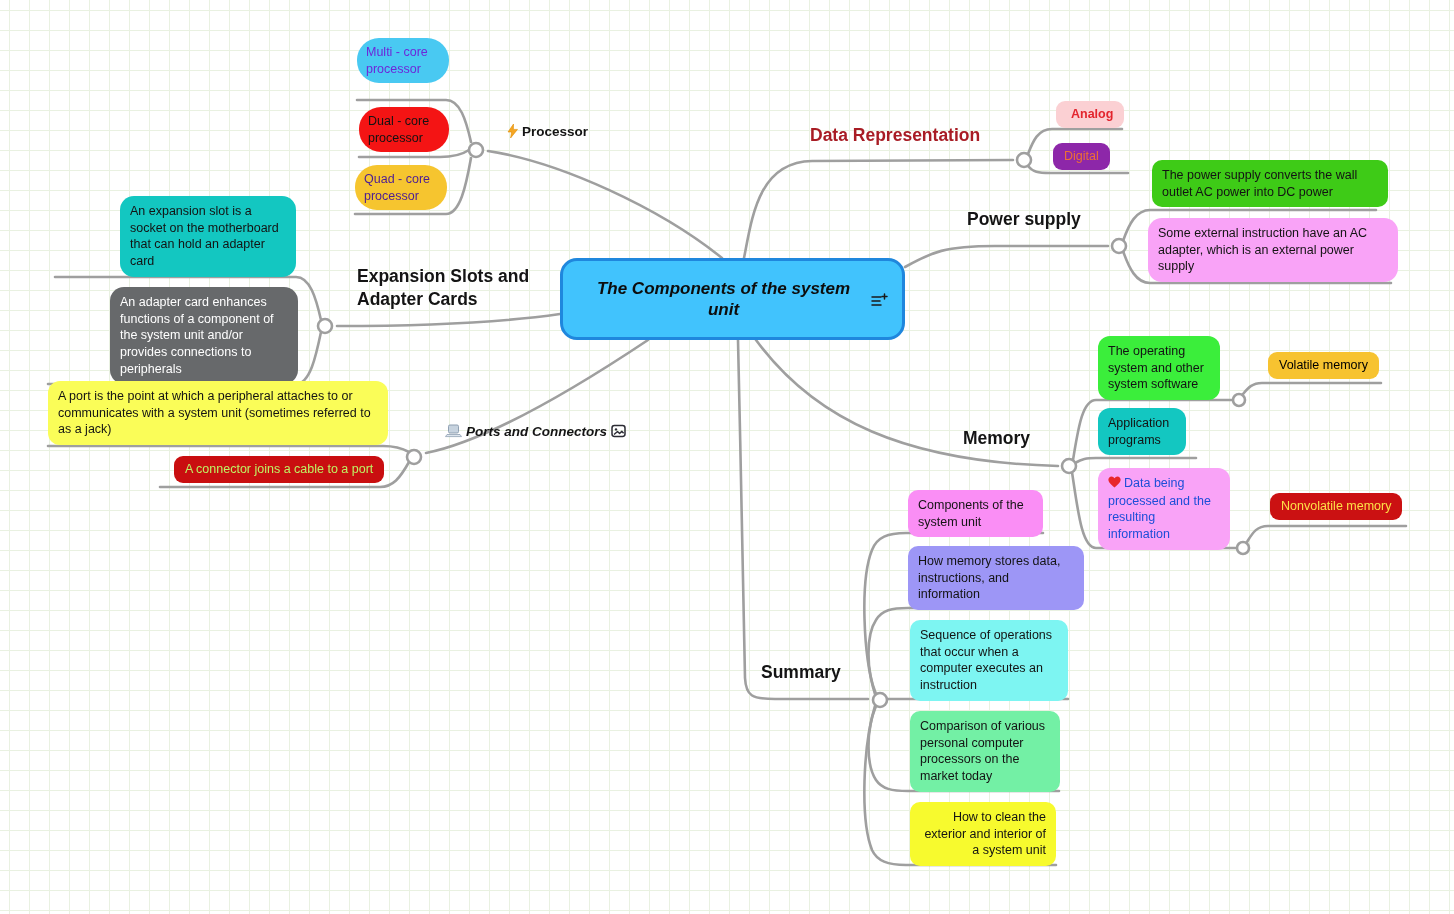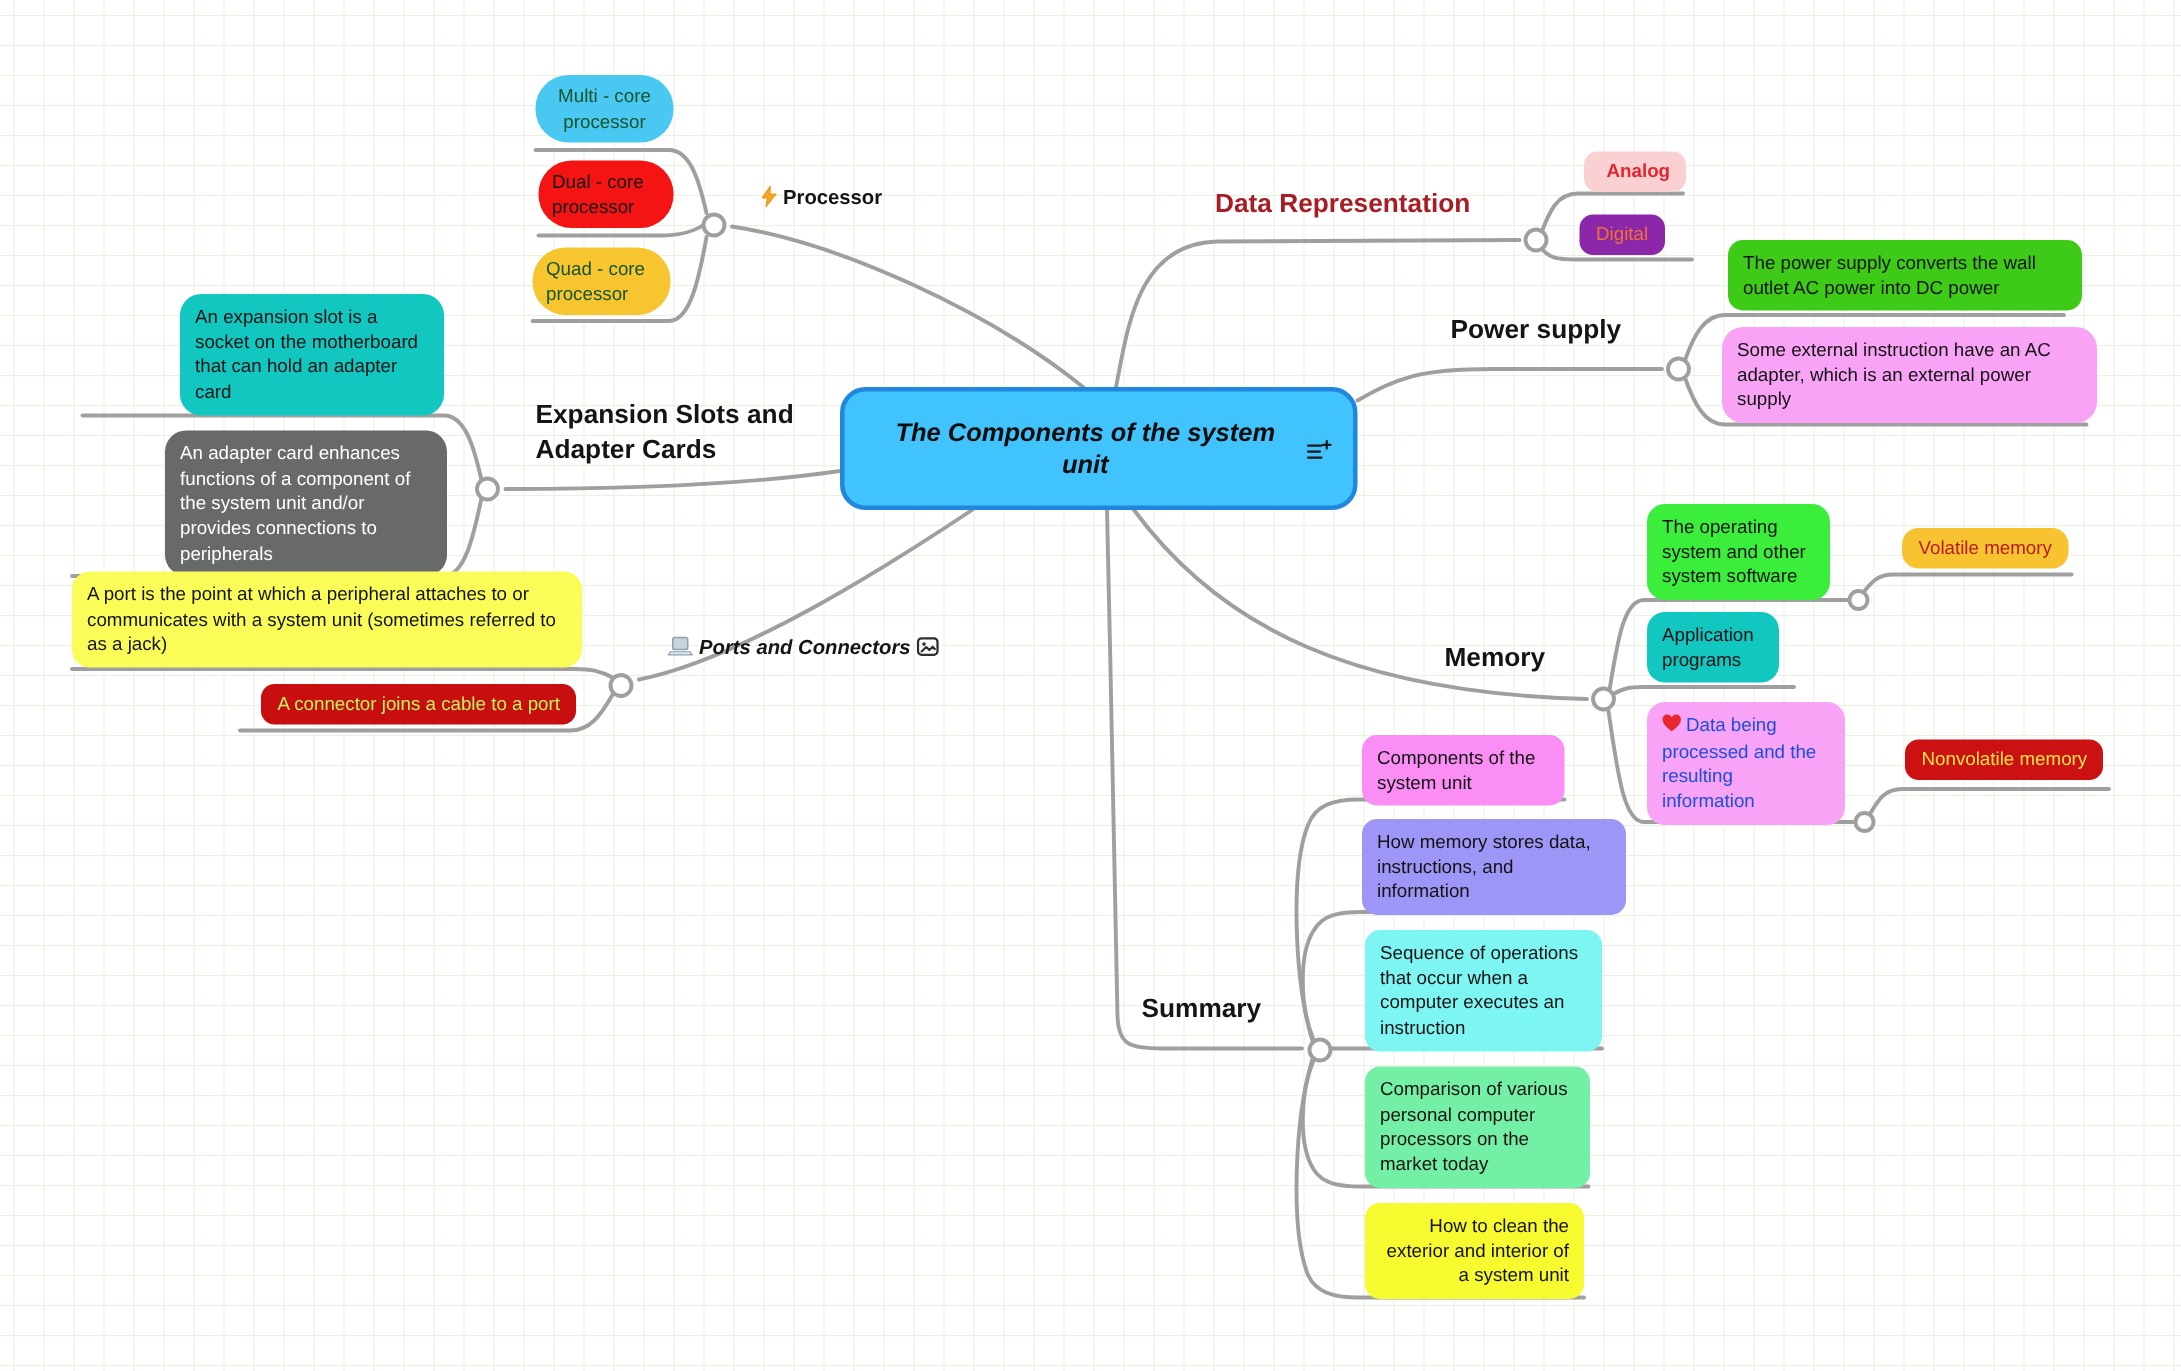--- a/index.html
+++ b/index.html
@@ -138,23 +138,23 @@
         <circle cx="5" cy="5.4" r="1.2" fill="#2c2c34"></circle>
         <path d="M3 10.6 L6.5 7.4 L8.6 9.4 L10.8 7.2 L12.6 9.2" fill="none" stroke="#2c2c34" stroke-width="1.4" stroke-linejoin="round"></path>
       </svg>
     </span>
   </div>
 
   <div class="blabel" style="left:963px;top:427px;">Memory</div>
 
   <div class="blabel" style="left:761px;top:661px;">Summary</div>
 
-  <div class="bubble pill" style="left: 357px; top: 50px; width: 92px; background-color: rgb(73, 201, 242); color: #14532d; text-align: center;">Multi - core processor</div>
+  <div class="bubble pill" style="left: 357px; top: 38px; width: 92px; background-color: rgb(73, 201, 242); color: #6d28d9;">Multi - core processor</div>
   <div class="bubble pill" style="left: 359px; top: 107px; width: 90px; background-color: rgb(244, 20, 20); color: rgb(19, 19, 19);">Dual - core processor</div>
-  <div class="bubble pill" style="left: 355px; top: 165px; width: 92px; background-color: rgb(246, 197, 47); color: #14532d;">Quad - core processor</div>
+  <div class="bubble pill" style="left: 355px; top: 165px; width: 92px; background-color: rgb(246, 197, 47); color: #4c1d95;">Quad - core processor</div>
 
   <div class="bubble sm bold" style="left: 1056px; top: 101px; background-color: rgb(251, 208, 211); color: rgb(227, 37, 46);">Analog</div>
   <div class="bubble sm" style="left: 1053px; top: 143px; background-color: rgb(141, 39, 169); color: rgb(239, 113, 51);">Digital</div>
 
   <div class="bubble" style="left: 1152px; top: 160px; width: 236px; border-radius: 10px; background-color: rgb(62, 203, 23); color: rgb(19, 19, 19);">The power supply converts the wall outlet AC power into DC power</div>
   <div class="bubble" style="left: 1148px; top: 218px; width: 250px; border-radius: 14px; background-color: rgb(249, 163, 247); color: rgb(19, 19, 19);">Some external instruction have an AC adapter, which is an external power supply</div>
 
   <div class="bubble" style="left: 120px; top: 196px; width: 176px; border-radius: 14px; background-color: rgb(19, 199, 193); color: rgb(19, 19, 19);">An expansion slot is a socket on the motherboard that can hold an adapter card</div>
   <div class="bubble" style="left: 110px; top: 287px; width: 188px; border-radius: 14px; background-color: rgb(103, 105, 107); color: rgb(255, 255, 255);">An adapter card enhances functions of a component of the system unit and/or provides connections to peripherals</div>
 
@@ -163,21 +163,21 @@
 
   <div class="bubble" style="left: 1098px; top: 336px; width: 122px; background-color: rgb(59, 238, 59); color: rgb(19, 19, 19);">The operating system and other system software</div>
   <div class="bubble" style="left: 1098px; top: 408px; width: 88px; background-color: rgb(19, 199, 193); color: rgb(19, 19, 19);">Application programs</div>
   <div class="bubble" style="left: 1098px; top: 468px; width: 132px; background-color: rgb(249, 163, 247); color: #1d4ed8;">
     <span class="heart">
       <svg width="13" height="12" viewBox="0 0 13 12">
           <path d="M6.5 11.5 C2.2 8.2 0.4 6 0.4 3.6 C0.4 1.8 1.8 0.4 3.5 0.4 C4.8 0.4 5.9 1.2 6.5 2.3 C7.1 1.2 8.2 0.4 9.5 0.4 C11.2 0.4 12.6 1.8 12.6 3.6 C12.6 6 10.8 8.2 6.5 11.5 Z" fill="#e8262c"></path>
         </svg>
     </span><span>Data being processed and the resulting information</span>
   </div>
-  <div class="bubble sm" style="left: 1268px; top: 352px; background-color: rgb(247, 195, 48); color: #b91c1c; border-radius: 11px;">Volatile memory</div>
+  <div class="bubble sm" style="left: 1268px; top: 352px; background-color: rgb(247, 195, 48); color: #000000;">Volatile memory</div>
   <div class="bubble sm" style="left: 1270px; top: 493px; background-color: rgb(203, 17, 18); color: #fde047;">Nonvolatile memory</div>
 
   <div class="bubble" style="left: 908px; top: 490px; width: 135px; border-radius: 10px; background-color: rgb(250, 142, 245); color: rgb(19, 19, 19);">Components of the system unit</div>
   <div class="bubble" style="left: 908px; top: 546px; width: 176px; border-radius: 10px; background-color: rgb(157, 150, 246); color: rgb(19, 19, 19);">How memory stores data, instructions, and information</div>
   <div class="bubble" style="left: 910px; top: 620px; width: 158px; border-radius: 10px; background-color: rgb(125, 245, 242); color: rgb(19, 19, 19);">Sequence of operations that occur when a computer executes an instruction</div>
   <div class="bubble" style="left: 910px; top: 711px; width: 150px; border-radius: 10px; background-color: rgb(115, 240, 165); color: rgb(19, 19, 19);">Comparison of various personal computer processors on the market today</div>
   <div class="bubble" style="left: 910px; top: 802px; width: 146px; border-radius: 10px; background-color: rgb(247, 250, 46); color: rgb(19, 19, 19); text-align: right;">How to clean the exterior and interior of a system unit</div>
 
 </div>
 

